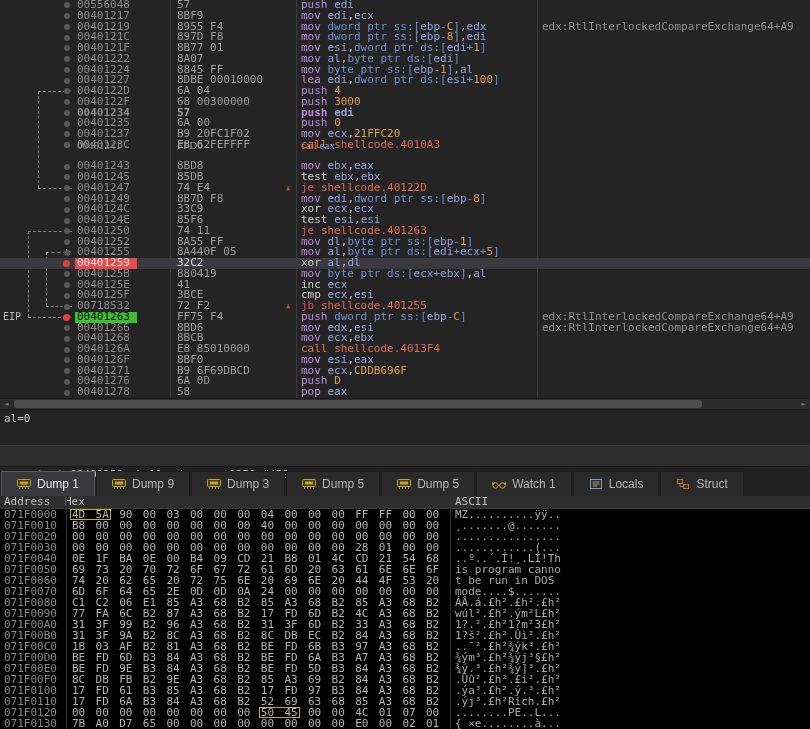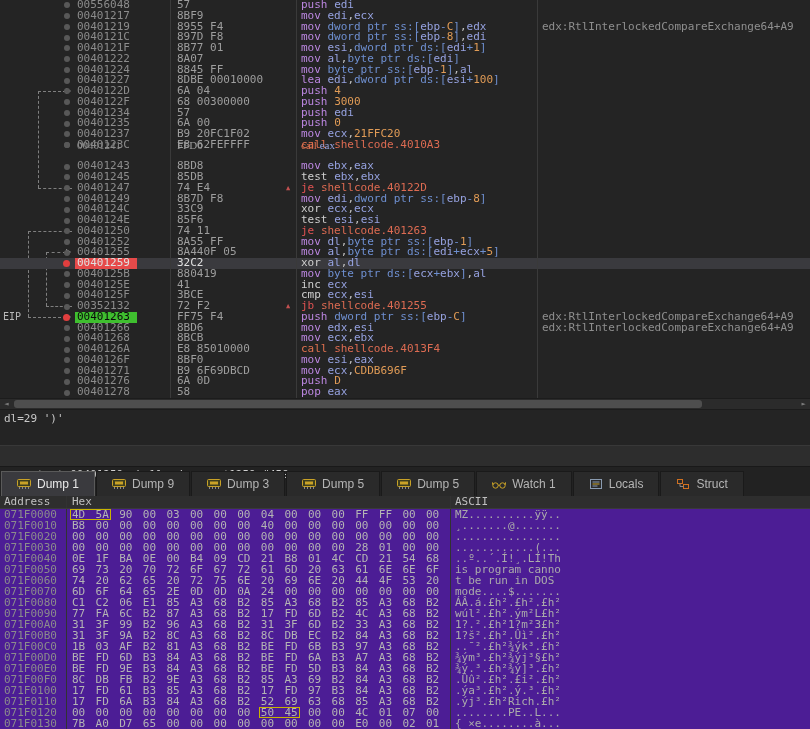--- a/index.html
+++ b/index.html
@@ -40,23 +40,23 @@
   .info-line{font-size:11px;line-height:13px;color:#c8c8c8;white-space:pre}
   .statusline{height:21px;background:#2d2d2d;border-bottom:1px solid #191919;font-size:11px;line-height:19px;color:#d2d2d2;padding-left:4px;white-space:pre}
 
   
   .tabbar{height:29px;background:#222;display:flex;align-items:flex-end;padding:3px 0 0 1px}
   .tab{height:25px;display:flex;align-items:center;gap:6px;padding:0 15px;font-family:"Liberation Sans",sans-serif;font-size:12px;color:#b5b5b5;background:#2a2a2a;border:1px solid #1a1a1a;border-bottom:none;margin-right:1px;cursor:default}
   .tab.active{background:#3a3a3e;color:#e8e8e8;border-color:#5a5a5a}
   .ticon{display:inline-flex;width:14px;height:12px}
 
   
-  .dump{position:relative;background:#4c1d95;height:233px;overflow:hidden}
+  .dump{position:relative;background:#000000;height:233px;overflow:hidden}
   .dump-head{position:relative;height:13px;background:#2e2e2e;border-bottom:1px solid #3a3a3a;font-size:11px;line-height:12px;color:#c0c0c0}
-  .dh-addr{position:absolute;left:4px}.dh-hex{position:absolute;left:72px}.dh-ascii{position:absolute;left:455px}
+  .dh-addr{position:absolute;left:4px}.dh-hex{position:absolute;left:65px}.dh-ascii{position:absolute;left:455px}
   .dump-body{position:relative;height:220px}
   .dsep{position:absolute;top:0;bottom:0;width:1px;background:#323232}
   .xrow{position:absolute;left:0;width:810px;height:11px;font-size:11px;line-height:11px;white-space:pre}
   .x-addr{position:absolute;left:4px;color:#8c8c8c}
   .x-byte{position:absolute;color:#b4b4b4}
   .x-ascii{position:absolute;left:455px;color:#ababab}
   .hl-box{position:absolute;border:1px solid #c8b400;top:0;height:11px}
 </style>
 </head>
 <body>
@@ -82,39 +82,39 @@
         <div class="drow" style="top: 0px;"><div class="dot"></div><span class="r-addr">00556048</span><span class="r-bytes">57</span><span class="r-instr"><span class="t-mn">push</span><span class="t-pn"> </span><span class="t-reg">edi</span></span></div>
         <div class="drow" style="top: 10.756px; padding-left: 20px;"><div class="dot"></div><span class="r-addr">00401217</span><span class="r-bytes">8BF9</span><span class="r-instr"><span class="t-mn">mov</span><span class="t-pn"> </span><span class="t-reg">edi</span><span class="t-pn">,</span><span class="t-reg">ecx</span></span></div>
         <div class="drow" style="top: 21.512px;"><div class="dot"></div><span class="r-addr">00401219</span><span class="r-bytes">8955 F4</span><span class="r-instr"><span class="t-mn">mov</span><span class="t-pn"> </span><span class="t-mem">dword ptr </span><span class="t-mem">ss:</span><span class="t-mem">[</span><span class="t-reg">ebp</span><span class="t-mem">-</span><span class="t-num">C</span><span class="t-mem">]</span><span class="t-pn">,</span><span class="t-reg">edx</span></span><span class="r-comment">edx:RtlInterlockedCompareExchange64+A9</span></div>
         <div class="drow" style="top: 32.268px;"><div class="dot"></div><span class="r-addr">0040121C</span><span class="r-bytes">897D F8</span><span class="r-instr"><span class="t-mn">mov</span><span class="t-pn"> </span><span class="t-mem">dword ptr </span><span class="t-mem">ss:</span><span class="t-mem">[</span><span class="t-reg">ebp</span><span class="t-mem">-</span><span class="t-num">8</span><span class="t-mem">]</span><span class="t-pn">,</span><span class="t-reg">edi</span></span></div>
         <div class="drow" style="top: 43.024px;"><div class="dot"></div><span class="r-addr">0040121F</span><span class="r-bytes">8B77 01</span><span class="r-instr"><span class="t-mn">mov</span><span class="t-pn"> </span><span class="t-reg">esi</span><span class="t-pn">,</span><span class="t-mem">dword ptr </span><span class="t-mem">ds:</span><span class="t-mem">[</span><span class="t-reg">edi</span><span class="t-mem">+</span><span class="t-num">1</span><span class="t-mem">]</span></span></div>
         <div class="drow" style="top: 53.78px;"><div class="dot"></div><span class="r-addr">00401222</span><span class="r-bytes">8A07</span><span class="r-instr"><span class="t-mn">mov</span><span class="t-pn"> </span><span class="t-reg">al</span><span class="t-pn">,</span><span class="t-mem">byte ptr </span><span class="t-mem">ds:</span><span class="t-mem">[</span><span class="t-reg">edi</span><span class="t-mem">]</span></span></div>
         <div class="drow" style="top: 64.536px;"><div class="dot"></div><span class="r-addr">00401224</span><span class="r-bytes">8845 FF</span><span class="r-instr"><span class="t-mn">mov</span><span class="t-pn"> </span><span class="t-mem">byte ptr </span><span class="t-mem">ss:</span><span class="t-mem">[</span><span class="t-reg">ebp</span><span class="t-mem">-</span><span class="t-num">1</span><span class="t-mem">]</span><span class="t-pn">,</span><span class="t-reg">al</span></span></div>
         <div class="drow" style="top: 75.292px;"><div class="dot"></div><span class="r-addr">00401227</span><span class="r-bytes">8DBE 00010000</span><span class="r-instr"><span class="t-mn">lea</span><span class="t-pn"> </span><span class="t-reg">edi</span><span class="t-pn">,</span><span class="t-mem">dword ptr </span><span class="t-mem">ds:</span><span class="t-mem">[</span><span class="t-reg">esi</span><span class="t-mem">+</span><span class="t-num">100</span><span class="t-mem">]</span></span></div>
         <div class="drow" style="top: 86.048px;"><div class="dot"></div><span class="r-addr">0040122D</span><span class="r-bytes">6A 04</span><span class="r-instr"><span class="t-mn">push</span><span class="t-pn"> </span><span class="t-num">4</span></span></div>
         <div class="drow" style="top: 96.804px;"><div class="dot"></div><span class="r-addr">0040122F</span><span class="r-bytes">68 00300000</span><span class="r-instr"><span class="t-mn">push</span><span class="t-pn"> </span><span class="t-num">3000</span></span></div>
-        <div class="drow" style="top: 107.56px;"><div class="dot"></div><span class="r-addr">00401234</span><span class="r-bytes">57</span><span class="r-instr"><span class="t-mn">push</span><span class="t-pn"> </span><span class="t-reg">edi</span></span></div>
+        <div class="drow" style="top: 107.56px; font-weight: bold;"><div class="dot"></div><span class="r-addr">00401234</span><span class="r-bytes">57</span><span class="r-instr"><span class="t-mn">push</span><span class="t-pn"> </span><span class="t-reg">edi</span></span></div>
         <div class="drow" style="top: 118.316px;"><div class="dot"></div><span class="r-addr">00401235</span><span class="r-bytes">6A 00</span><span class="r-instr"><span class="t-mn">push</span><span class="t-pn"> </span><span class="t-num">0</span></span></div>
         <div class="drow" style="top: 129.072px;"><div class="dot"></div><span class="r-addr">00401237</span><span class="r-bytes">B9 20FC1F02</span><span class="r-instr"><span class="t-mn">mov</span><span class="t-pn"> </span><span class="t-reg">ecx</span><span class="t-pn">,</span><span class="t-num">21FFC20</span></span></div>
         <div class="drow" style="top: 139.828px;"><div class="dot"></div><span class="r-addr">0040123C</span><span class="r-bytes">E8 62FEFFFF</span><span class="r-instr"><span class="t-call">call</span><span class="t-pn"> </span><span class="t-tgt">shellcode.4010A3</span></span></div>
         <div class="drow" style="top: 140px; font-family: Liberation Serif, serif;"><div class="dot"></div><span class="r-addr">00401241</span><span class="r-bytes">FFD0</span><span class="r-instr"><span class="t-call">call</span><span class="t-pn"> </span><span class="t-reg">eax</span></span></div>
         <div class="drow" style="top: 161.34px;"><div class="dot"></div><span class="r-addr">00401243</span><span class="r-bytes">8BD8</span><span class="r-instr"><span class="t-mn">mov</span><span class="t-pn"> </span><span class="t-reg">ebx</span><span class="t-pn">,</span><span class="t-reg">eax</span></span></div>
         <div class="drow" style="top: 172.096px;"><div class="dot"></div><span class="r-addr">00401245</span><span class="r-bytes">85DB</span><span class="r-instr"><span class="t-gr">test</span><span class="t-pn"> </span><span class="t-reg">ebx</span><span class="t-pn">,</span><span class="t-reg">ebx</span></span></div>
         <div class="drow" style="top: 182.852px;"><div class="dot"></div><span class="r-addr">00401247</span><span class="r-bytes">74 E4</span><span class="r-mark">▲</span><span class="r-instr"><span class="t-jcc">je</span><span class="t-pn"> </span><span class="t-tgt">shellcode.40122D</span></span></div>
         <div class="drow" style="top: 193.608px;"><div class="dot"></div><span class="r-addr">00401249</span><span class="r-bytes">8B7D F8</span><span class="r-instr"><span class="t-mn">mov</span><span class="t-pn"> </span><span class="t-reg">edi</span><span class="t-pn">,</span><span class="t-mem">dword ptr </span><span class="t-mem">ss:</span><span class="t-mem">[</span><span class="t-reg">ebp</span><span class="t-mem">-</span><span class="t-num">8</span><span class="t-mem">]</span></span></div>
         <div class="drow" style="top: 204.364px;"><div class="dot"></div><span class="r-addr">0040124C</span><span class="r-bytes">33C9</span><span class="r-instr"><span class="t-gr">xor</span><span class="t-pn"> </span><span class="t-reg">ecx</span><span class="t-pn">,</span><span class="t-reg">ecx</span></span></div>
         <div class="drow" style="top: 215.12px;"><div class="dot"></div><span class="r-addr">0040124E</span><span class="r-bytes">85F6</span><span class="r-instr"><span class="t-gr">test</span><span class="t-pn"> </span><span class="t-reg">esi</span><span class="t-pn">,</span><span class="t-reg">esi</span></span></div>
         <div class="drow" style="top: 225.876px;"><div class="dot"></div><span class="r-addr">00401250</span><span class="r-bytes">74 11</span><span class="r-instr"><span class="t-jcc">je</span><span class="t-pn"> </span><span class="t-tgt">shellcode.401263</span></span></div>
         <div class="drow" style="top: 236.632px;"><div class="dot"></div><span class="r-addr">00401252</span><span class="r-bytes">8A55 FF</span><span class="r-instr"><span class="t-mn">mov</span><span class="t-pn"> </span><span class="t-reg">dl</span><span class="t-pn">,</span><span class="t-mem">byte ptr </span><span class="t-mem">ss:</span><span class="t-mem">[</span><span class="t-reg">ebp</span><span class="t-mem">-</span><span class="t-num">1</span><span class="t-mem">]</span></span></div>
         <div class="drow" style="top: 247.388px;"><div class="dot"></div><span class="r-addr">00401255</span><span class="r-bytes">8A440F 05</span><span class="r-instr"><span class="t-mn">mov</span><span class="t-pn"> </span><span class="t-reg">al</span><span class="t-pn">,</span><span class="t-mem">byte ptr </span><span class="t-mem">ds:</span><span class="t-mem">[</span><span class="t-reg">edi</span><span class="t-mem">+</span><span class="t-reg">ecx</span><span class="t-mem">+</span><span class="t-num">5</span><span class="t-mem">]</span></span></div>
         <div class="drow sel" style="top: 258.144px;"><div class="dot red"></div><span class="r-addr bpa">00401259</span><span class="r-bytes">32C2</span><span class="r-instr"><span class="t-gr">xor</span><span class="t-pn"> </span><span class="t-reg">al</span><span class="t-pn">,</span><span class="t-reg">dl</span></span></div>
         <div class="drow" style="top: 268.9px;"><div class="dot"></div><span class="r-addr">0040125B</span><span class="r-bytes">880419</span><span class="r-instr"><span class="t-mn">mov</span><span class="t-pn"> </span><span class="t-mem">byte ptr </span><span class="t-mem">ds:</span><span class="t-mem">[</span><span class="t-reg">ecx</span><span class="t-mem">+</span><span class="t-reg">ebx</span><span class="t-mem">]</span><span class="t-pn">,</span><span class="t-reg">al</span></span></div>
         <div class="drow" style="top: 279.656px;"><div class="dot"></div><span class="r-addr">0040125E</span><span class="r-bytes">41</span><span class="r-instr"><span class="t-gr">inc</span><span class="t-pn"> </span><span class="t-reg">ecx</span></span></div>
         <div class="drow" style="top: 290.412px;"><div class="dot"></div><span class="r-addr">0040125F</span><span class="r-bytes">3BCE</span><span class="r-instr"><span class="t-gr">cmp</span><span class="t-pn"> </span><span class="t-reg">ecx</span><span class="t-pn">,</span><span class="t-reg">esi</span></span></div>
-        <div class="drow" style="top: 301.168px;"><div class="dot"></div><span class="r-addr">00352132</span><span class="r-bytes">72 F2</span><span class="r-mark">▲</span><span class="r-instr"><span class="t-jcc">jb</span><span class="t-pn"> </span><span class="t-tgt">shellcode.401255</span></span></div>
+        <div class="drow" style="top: 301.168px;"><div class="dot"></div><span class="r-addr">00718532</span><span class="r-bytes">72 F2</span><span class="r-mark">▲</span><span class="r-instr"><span class="t-jcc">jb</span><span class="t-pn"> </span><span class="t-tgt">shellcode.401255</span></span></div>
         <div class="drow" style="top: 311.924px;"><div class="dot red"></div><span class="eip-label">EIP</span><span class="r-addr eip">00401263</span><span class="r-bytes">FF75 F4</span><span class="r-instr"><span class="t-mn">push</span><span class="t-pn"> </span><span class="t-mem">dword ptr </span><span class="t-mem">ss:</span><span class="t-mem">[</span><span class="t-reg">ebp</span><span class="t-mem">-</span><span class="t-num">C</span><span class="t-mem">]</span></span><span class="r-comment">edx:RtlInterlockedCompareExchange64+A9</span></div>
         <div class="drow" style="top: 322.68px;"><div class="dot"></div><span class="r-addr">00401266</span><span class="r-bytes">8BD6</span><span class="r-instr"><span class="t-mn">mov</span><span class="t-pn"> </span><span class="t-reg">edx</span><span class="t-pn">,</span><span class="t-reg">esi</span></span><span class="r-comment">edx:RtlInterlockedCompareExchange64+A9</span></div>
         <div class="drow" style="top: 333.436px;"><div class="dot"></div><span class="r-addr">00401268</span><span class="r-bytes">8BCB</span><span class="r-instr"><span class="t-mn">mov</span><span class="t-pn"> </span><span class="t-reg">ecx</span><span class="t-pn">,</span><span class="t-reg">ebx</span></span></div>
         <div class="drow" style="top: 344.192px;"><div class="dot"></div><span class="r-addr">0040126A</span><span class="r-bytes">E8 85010000</span><span class="r-instr"><span class="t-call">call</span><span class="t-pn"> </span><span class="t-tgt">shellcode.4013F4</span></span></div>
         <div class="drow" style="top: 354.948px;"><div class="dot"></div><span class="r-addr">0040126F</span><span class="r-bytes">8BF0</span><span class="r-instr"><span class="t-mn">mov</span><span class="t-pn"> </span><span class="t-reg">esi</span><span class="t-pn">,</span><span class="t-reg">eax</span></span></div>
         <div class="drow" style="top: 365.704px;"><div class="dot"></div><span class="r-addr">00401271</span><span class="r-bytes">B9 6F69DBCD</span><span class="r-instr"><span class="t-mn">mov</span><span class="t-pn"> </span><span class="t-reg">ecx</span><span class="t-pn">,</span><span class="t-num">CDDB696F</span></span></div>
         <div class="drow" style="top: 376.46px;"><div class="dot"></div><span class="r-addr">00401276</span><span class="r-bytes">6A 0D</span><span class="r-instr"><span class="t-mn">push</span><span class="t-pn"> </span><span class="t-num">D</span></span></div>
         <div class="drow" style="top: 387.216px;"><div class="dot"></div><span class="r-addr">00401278</span><span class="r-bytes">58</span><span class="r-instr"><span class="t-mn">pop</span><span class="t-pn"> </span><span class="t-reg">eax</span></span></div>
       </div>
     <div class="vsep" style="left:170px"></div>
@@ -122,21 +122,21 @@
     <div class="vsep" style="left:537px"></div>
   </div>
 
   <div class="hscroll">
     <div class="hs-btn left">◄</div>
     <div class="hs-thumb"></div>
     <div class="hs-btn right">►</div>
   </div>
 
   <div class="infopane" id="info-pane">
-      <div class="info-line">dl=29 ')'</div>
+      <div class="info-line">al=0</div>
     </div>
 
   <div class="statusline">
     <span>.text:00401259 shellcode.exe:$1259 #459</span>
   </div>
 
   <div class="tabbar" id="tab-bar">
       <div class="tab active">
         <span class="ticon">
           <svg width="14" height="12" viewBox="0 0 14 12">

